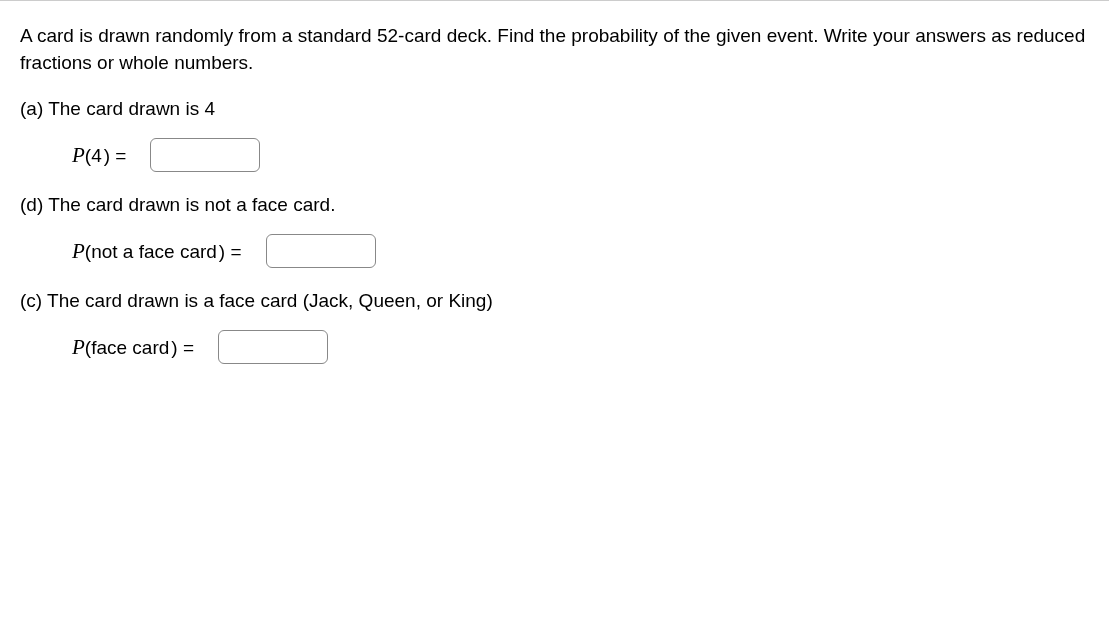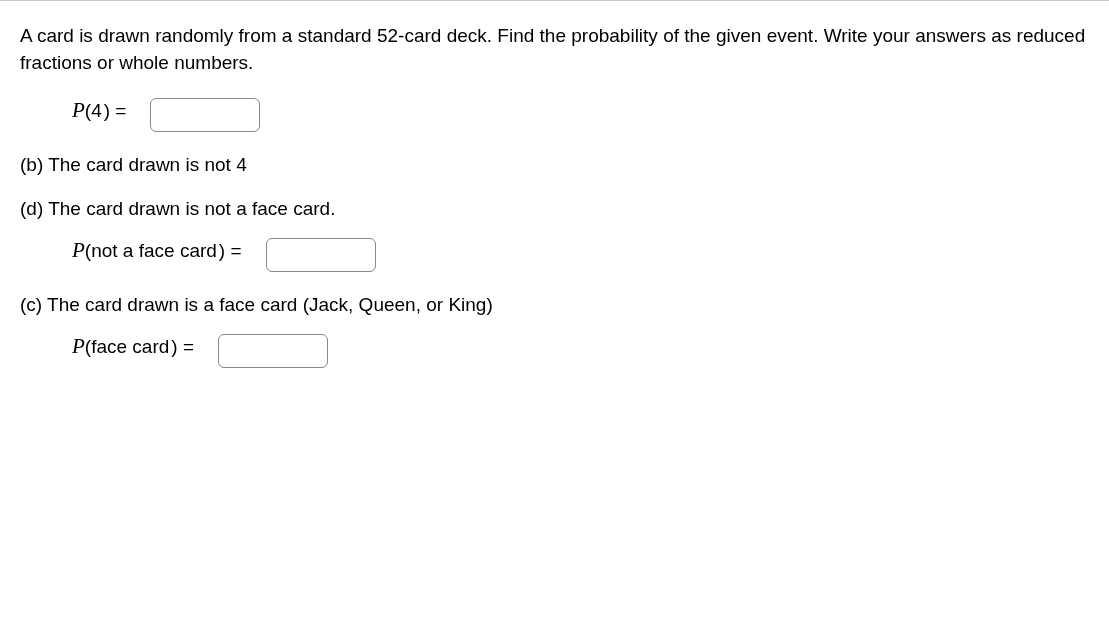--- a/index.html
+++ b/index.html
@@ -23,20 +23,21 @@
       line-height: 1.4;
     }
     .part {
       margin-bottom: 22px;
     }
     .part-label {
       margin-bottom: 18px;
     }
     .answer-row {
       display: flex;
+      align-items: center;
       padding-left: 52px;
       gap: 20px;
     }
     .prob-label {
       font-family: "Times New Roman", Times, serif;
       font-style: italic;
       font-size: 21px;
     }
     .prob-arg {
       font-family: Verdana, Geneva, sans-serif;
@@ -60,30 +61,30 @@
     }
   </style>
 </head>
 <body>
 
 <div class="container">
 
   <div class="intro">A card is drawn randomly from a standard 52-card deck. Find the probability of the given event. Write your answers as reduced fractions or whole numbers.</div>
 
   <div class="part">
+    <div class="part-label">(a) The card drawn is 4</div>
     <div class="answer-row">
       <span class="prob-label">
         <span>P</span><span class="prob-arg">(</span><span class="prob-arg">4</span><span class="prob-arg equals">) =</span>
       </span>
       <input type="text" class="answer-input" value="" style="">
     </div>
   </div>
 
   <div class="part">
-    <div class="part-label">(b) The card drawn is not 4</div>
   </div>
 
   <div class="part">
     <div class="part-label">(d) The card drawn is not a face card.</div>
     <div class="answer-row">
       <span class="prob-label">
         <span>P</span><span class="prob-arg">(</span><span class="prob-arg">not a face card</span><span class="prob-arg equals">) =</span>
       </span>
       <input type="text" class="answer-input" value="" style="">
     </div>

